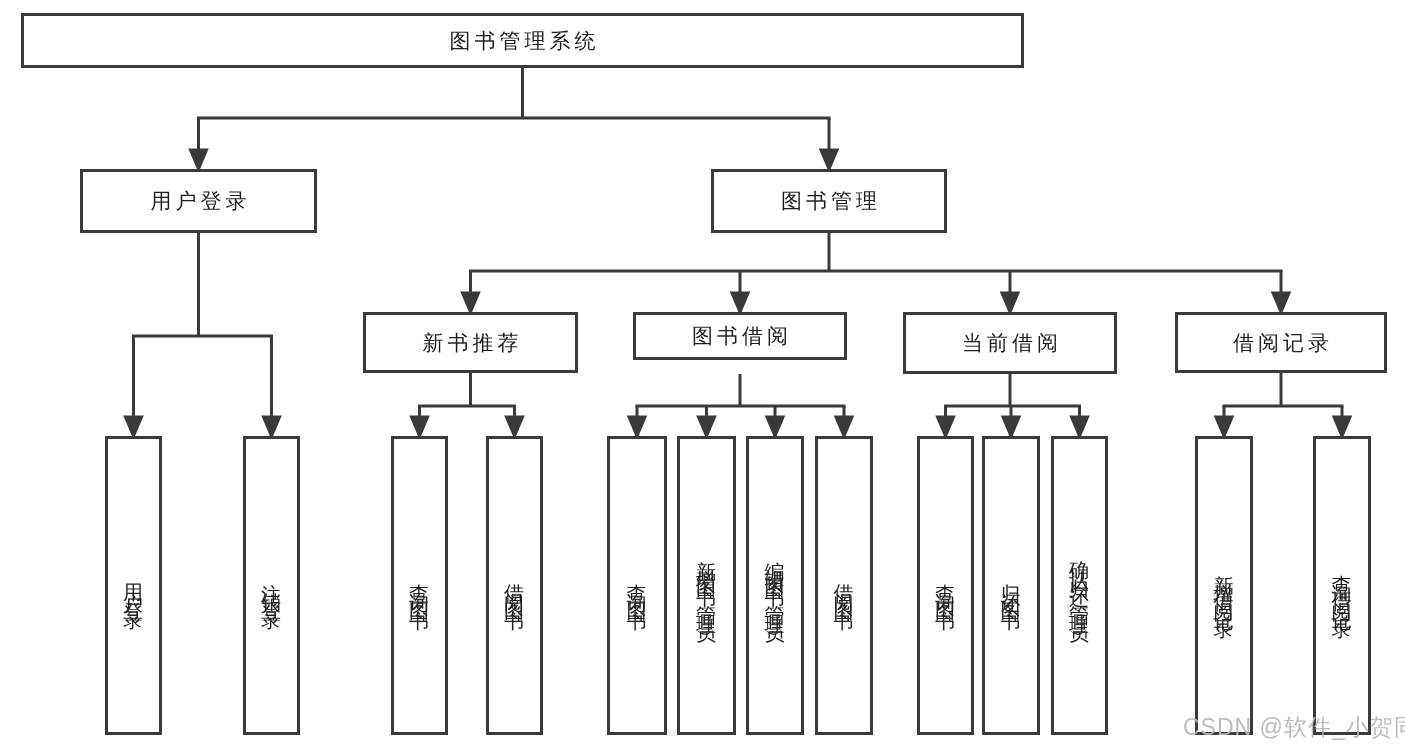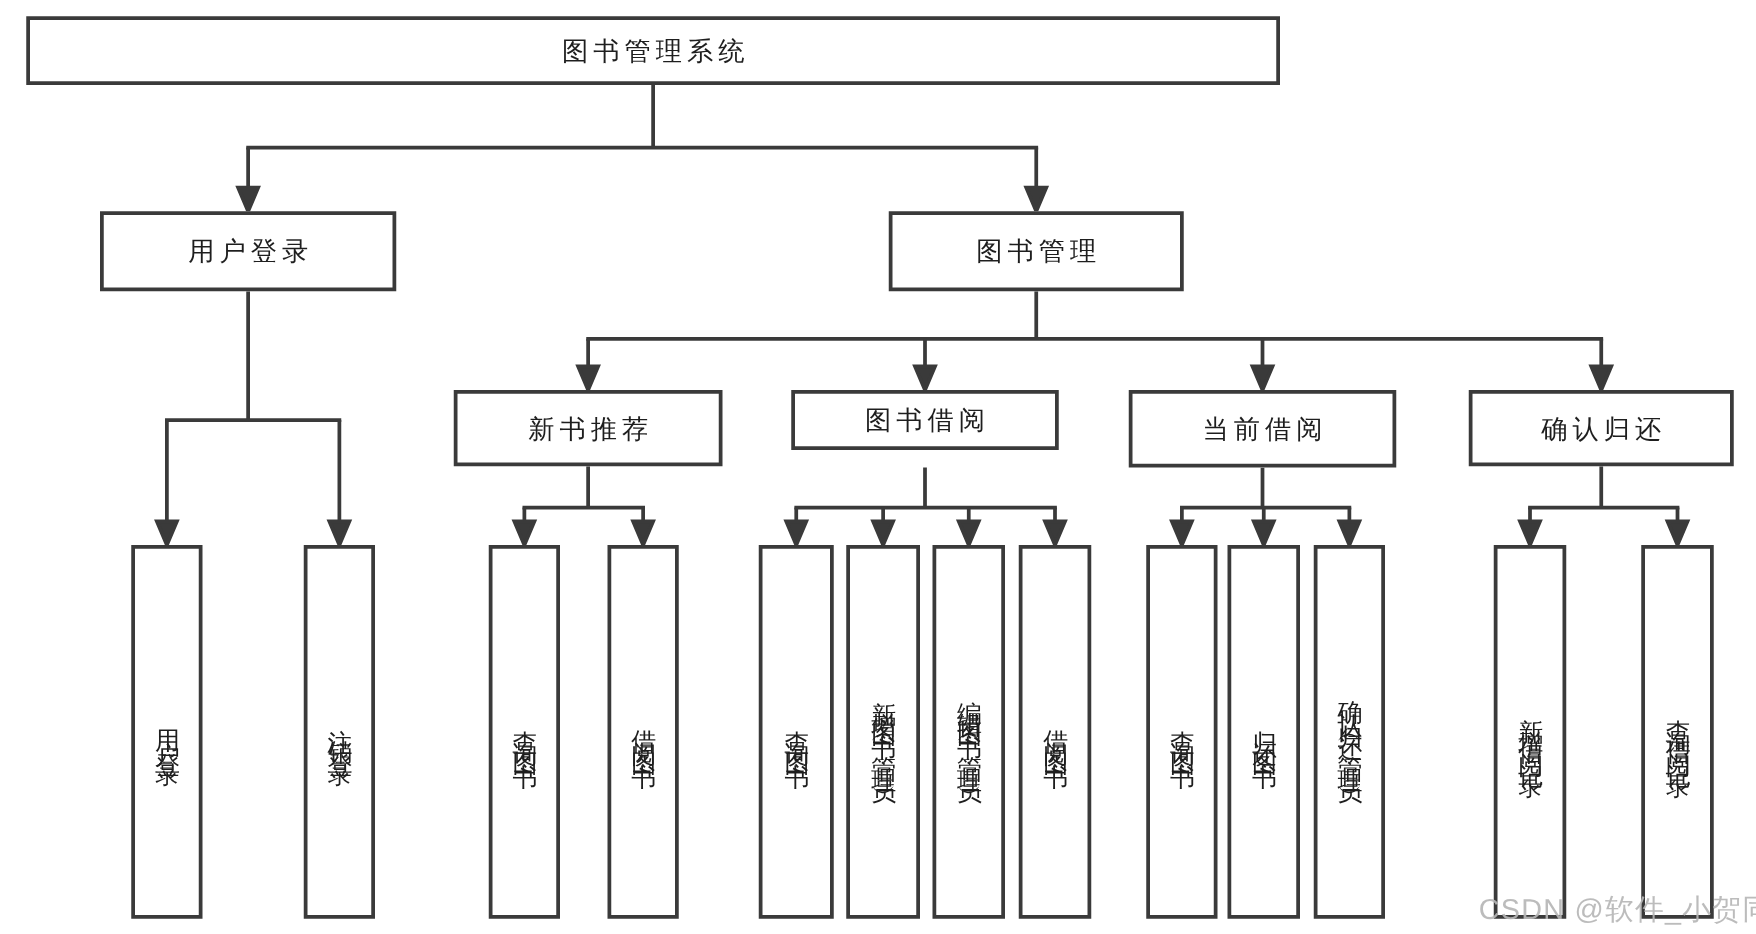--- a/index.html
+++ b/index.html
@@ -98,21 +98,21 @@
   </svg>
 
   <div class="node" style="left:21px;top:13px;width:1003px;height:55px">图书管理系统</div>
 
   <div class="node" style="left:80px;top:169px;width:237px;height:64px">用户登录</div>
   <div class="node" style="left:363px;top:312px;width:215px;height:61px">新书推荐</div>
 
   <div class="node" style="left:711px;top:169px;width:236px;height:64px">图书管理</div>
   <div class="node" style="left:633px;top:312px;width:214px;height:48px">图书借阅</div>
   <div class="node" style="left:903px;top:312px;width:214px;height:62px">当前借阅</div>
-  <div class="node" style="left:1175px;top:312px;width:212px;height:61px">确认归还</div>
+  <div class="node" style="left:1175px;top:312px;width:212px;height:61px">借阅记录</div>
 
   <div class="node v" style="left:105px;top:436px;width:57px;height:299px">用户登录</div>
   <div class="node v" style="left:243px;top:436px;width:57px;height:299px">注销登录</div>
 
   <div class="node v" style="left:391px;top:436px;width:57px;height:299px">查询图书</div>
   <div class="node v" style="left:486px;top:436px;width:57px;height:299px">借阅图书</div>
 
   <div class="node v" style="left:607px;top:436px;width:60px;height:299px">查询图书</div>
   <div class="node v" style="left:677px;top:436px;width:59px;height:299px">新增图书（管理员）</div>
   <div class="node v" style="left:746px;top:436px;width:58px;height:299px">编辑图书（管理员）</div>

